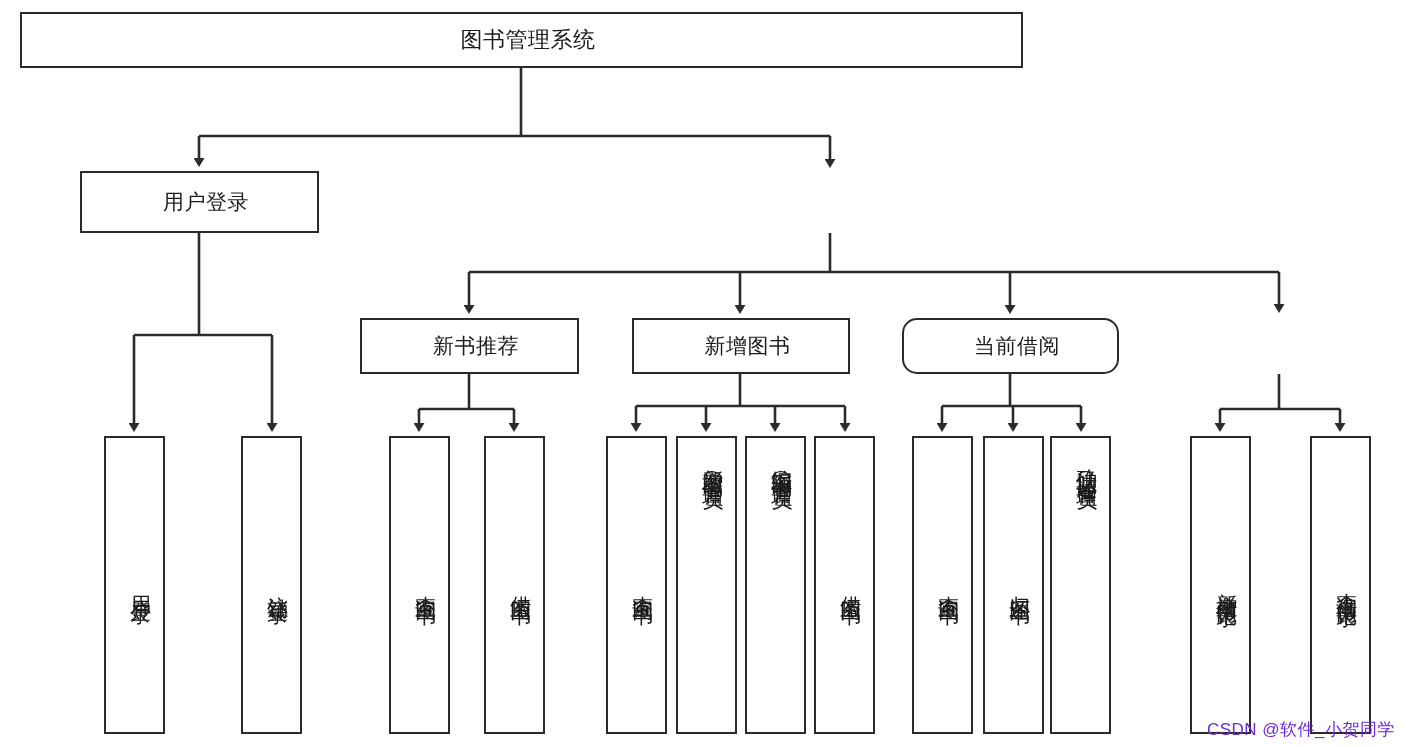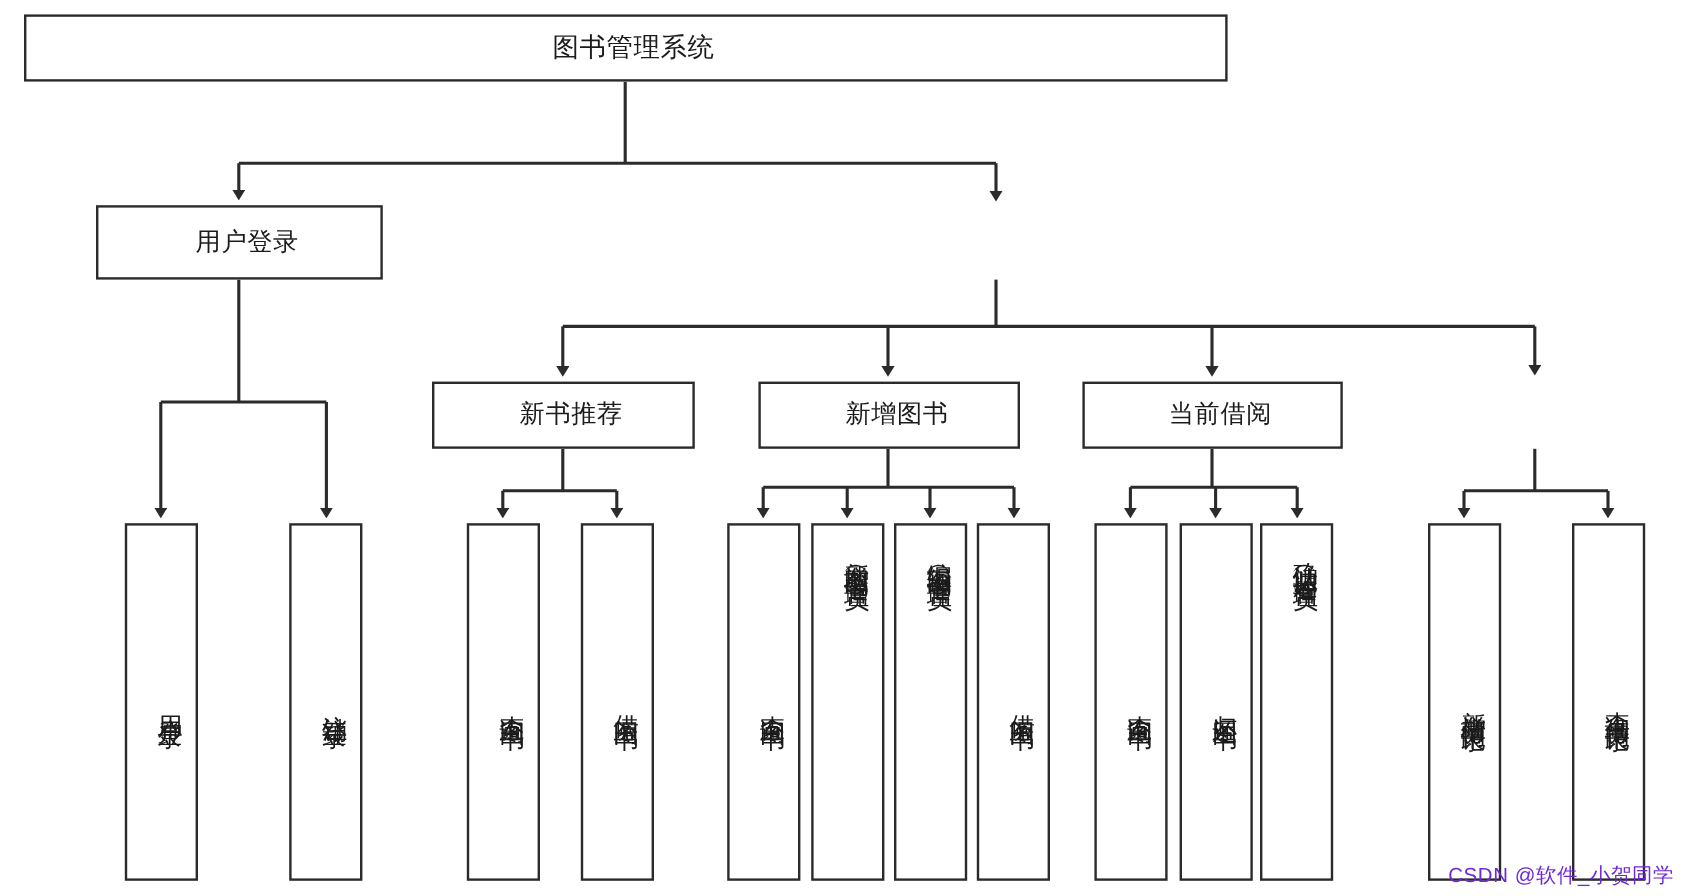--- a/index.html
+++ b/index.html
@@ -135,21 +135,21 @@
   <div class="node level2" style="left:80px; top:171px; width:239px; height:62px;">
     <span class="label">用户登录</span>
   </div>
 
   <div class="node level2" style="left:360px; top:318px; width:219px; height:56px;">
     <span class="label">新书推荐</span>
   </div>
   <div class="node level2" style="left:632px; top:318px; width:218px; height:56px;">
     <span class="label">新增图书</span>
   </div>
-  <div class="node level2" style="left:902px; top:318px; width:217px; height:56px;">
+  <div class="node level2" style="left:902px; top:318px; width:217px; height:56px;border-radius:15px;">
     <span class="label">当前借阅</span>
   </div>
 
   <div class="node leaf vertical center" style="left:104px; top:436px; width:61px; height:298px;">
     <span class="label">用户登录</span>
   </div>
   <div class="node leaf vertical center" style="left:241px; top:436px; width:61px; height:298px;">
     <span class="label">注销登录</span>
   </div>
   <div class="node leaf vertical center" style="left:389px; top:436px; width:61px; height:298px;">

